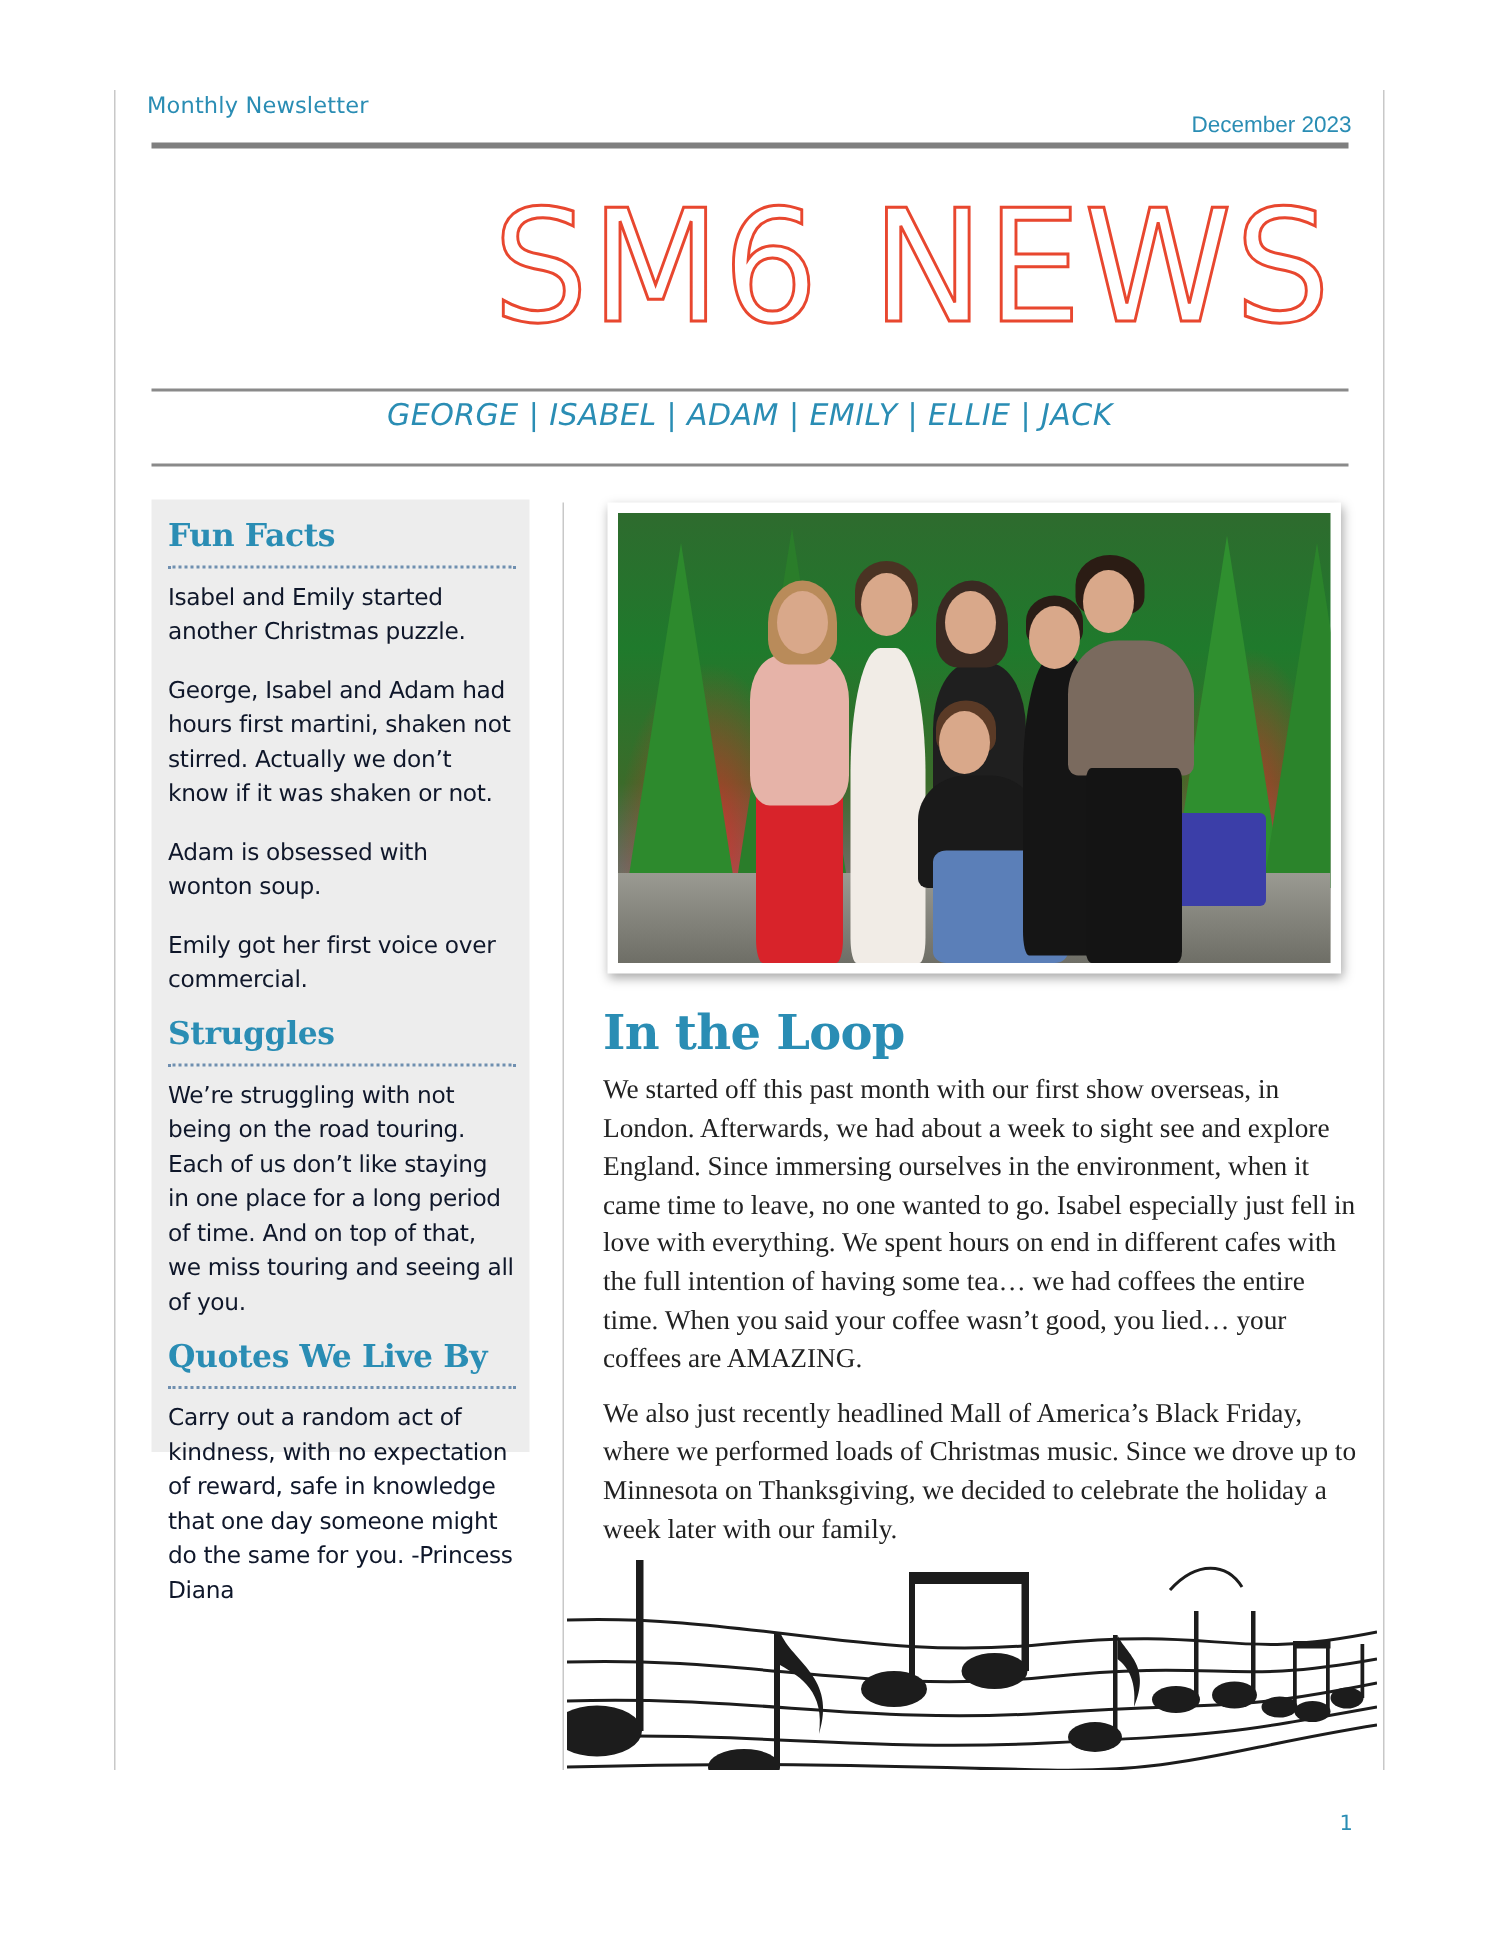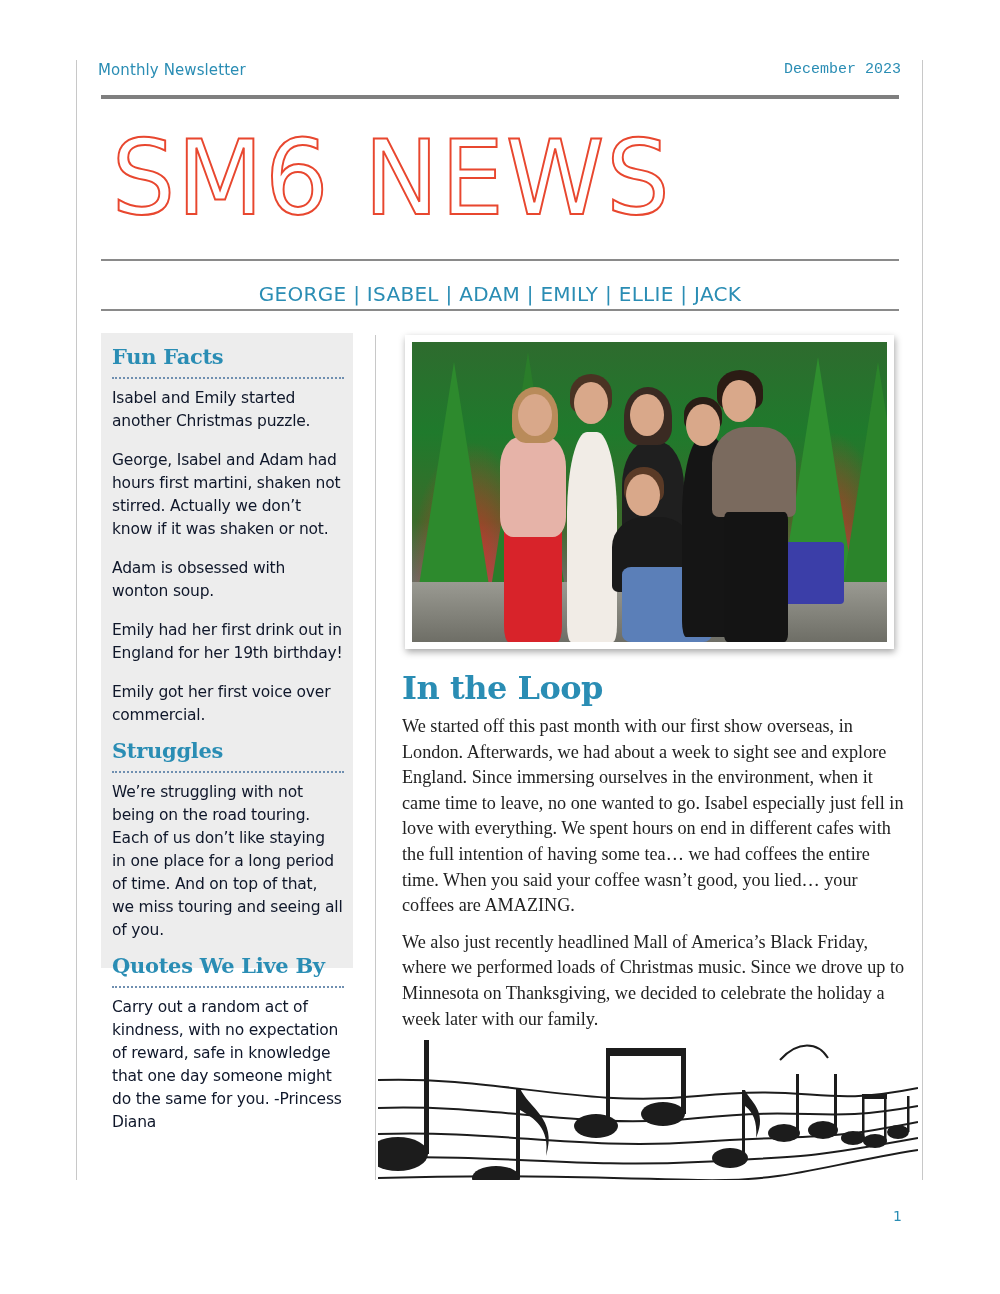--- a/index.html
+++ b/index.html
@@ -3,28 +3,28 @@
   <meta charset="utf-8">
   <style>
     * { box-sizing: border-box; margin: 0; padding: 0; }
     html, body { width: 1000px; height: 1294px; background: #ffffff; overflow: hidden; }
     body { position: relative; font-family: "DejaVu Sans", sans-serif; color: #2b2b2b; }
 
     .page-border-left { position: absolute; left: 76px; top: 60px; width: 1px; height: 1120px; background: #c8c8c8; }
     .page-border-right { position: absolute; left: 922px; top: 60px; width: 1px; height: 1120px; background: #c8c8c8; }
 
     .header-left { position: absolute; left: 98px; top: 61px; font-size: 15px; color: #2a8db4; font-family: "DejaVu Sans", sans-serif; letter-spacing: 0.1px; }
-    .header-right { position: absolute; right: 99px; top: 61px; font-size: 15px; color: #2a8db4; font-family: Liberation Mono, monospace; }
+    .header-right { position: absolute; right: 99px; top: 75px; font-size: 15px; color: #2a8db4; font-family: Liberation Sans, sans-serif; }
     .thick-rule { position: absolute; left: 101px; top: 95px; width: 798px; height: 4px; background: #7f7f7f; }
 
-    .masthead { position: absolute; left: 100px; top: 118px; width: 800px; text-align: left; font-family: "DejaVu Sans", sans-serif; font-weight: 200; font-size: 104px; line-height: 120px; color: #e8472f; letter-spacing: 2px; -webkit-text-stroke: 0; }
+    .masthead { position: absolute; left: 100px; top: 118px; width: 800px; text-align: right; font-family: "DejaVu Sans", sans-serif; font-weight: 200; font-size: 104px; line-height: 120px; color: #e8472f; letter-spacing: 2px; -webkit-text-stroke: 0; }
     .masthead span { display: inline-block; transform: scaleX(0.96); font-weight: normal; color: transparent; -webkit-text-stroke: 2px #e8472f; }
 
     .rule-top { position: absolute; left: 101px; top: 259px; width: 798px; height: 2px; background: #8a8a8a; }
-    .members { position: absolute; left: 100px; top: 282px; width: 800px; text-align: center; font-size: 20px; color: #2a8db4; letter-spacing: 0.3px; }
+    .members { position: absolute; left: 100px; top: 264px; width: 800px; text-align: center; font-size: 20px; color: #2a8db4; letter-spacing: 0.3px; font-style: italic; }
     .rule-bottom { position: absolute; left: 101px; top: 309px; width: 798px; height: 2px; background: #8a8a8a; }
 
     .sidebar { position: absolute; left: 101px; top: 333px; width: 252px; height: 635px; background: #ededed; padding: 10px 10px 0 11px; }
     .sb-heading { font-family: "DejaVu Serif", serif; font-weight: bold; font-size: 21px; color: #2a8db4; line-height: 28px; letter-spacing: -0.3px; }
     .sb-dots { margin: 6px 0 8px 0; border-top: 2px dotted #6f8fb0; width: 232px; }
     .sb-para { font-size: 15.5px; line-height: 23px; color: #0f172a; margin-bottom: 16px; letter-spacing: -0.2px; }
     .sb-section { margin-bottom: 0; }
 
     .col-divider { position: absolute; left: 375px; top: 335px; width: 1px; height: 845px; background: #c8c8c8; }
 
@@ -65,21 +65,20 @@
 <div class="members">GEORGE | ISABEL | ADAM | EMILY | ELLIE | JACK</div>
 <div class="rule-bottom"></div>
 
 <aside class="sidebar">
   <div class="sb-section">
     <h2 class="sb-heading">Fun Facts</h2>
     <div class="sb-dots"></div>
     <p class="sb-para">Isabel and Emily started another Christmas puzzle.</p>
     <p class="sb-para">George, Isabel and Adam had hours first martini, shaken not stirred. Actually we don’t know if it was shaken or not.</p>
     <p class="sb-para">Adam is obsessed with wonton soup.</p>
-    <p class="sb-para">Emily had her first drink out in England for her 19th birthday!</p>
     <p class="sb-para" style="margin-bottom:10px">Emily got her first voice over commercial.</p>
   </div>
   <div class="sb-section">
     <h2 class="sb-heading">Struggles</h2>
     <div class="sb-dots"></div>
     <p class="sb-para" style="margin-bottom:10px">We’re struggling with not being on the road touring. Each of us don’t like staying in one place for a long period of time. And on top of that, we miss touring and seeing all of you.</p>
   </div>
   <div class="sb-section">
     <h2 class="sb-heading">Quotes We Live By</h2>
     <div class="sb-dots"></div>

